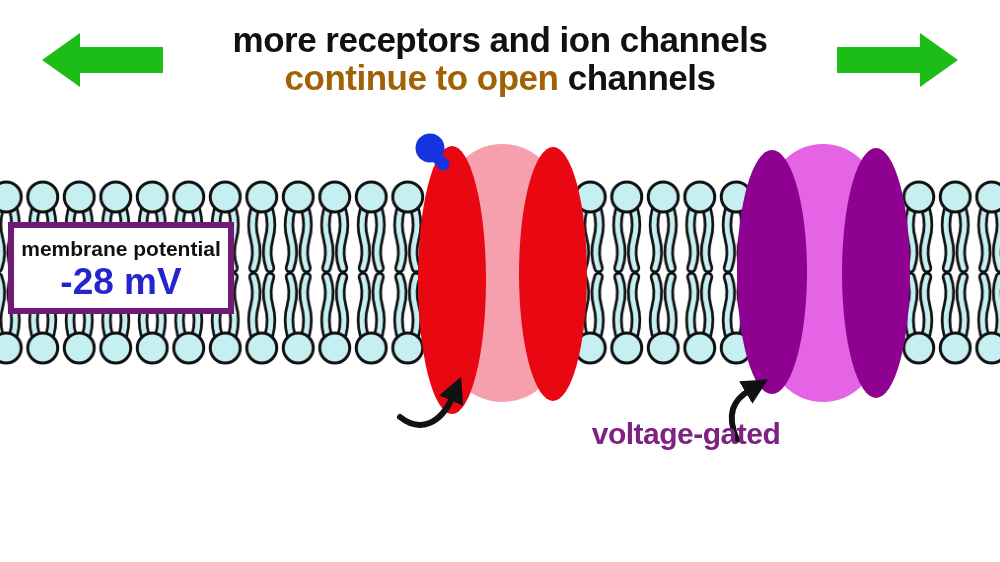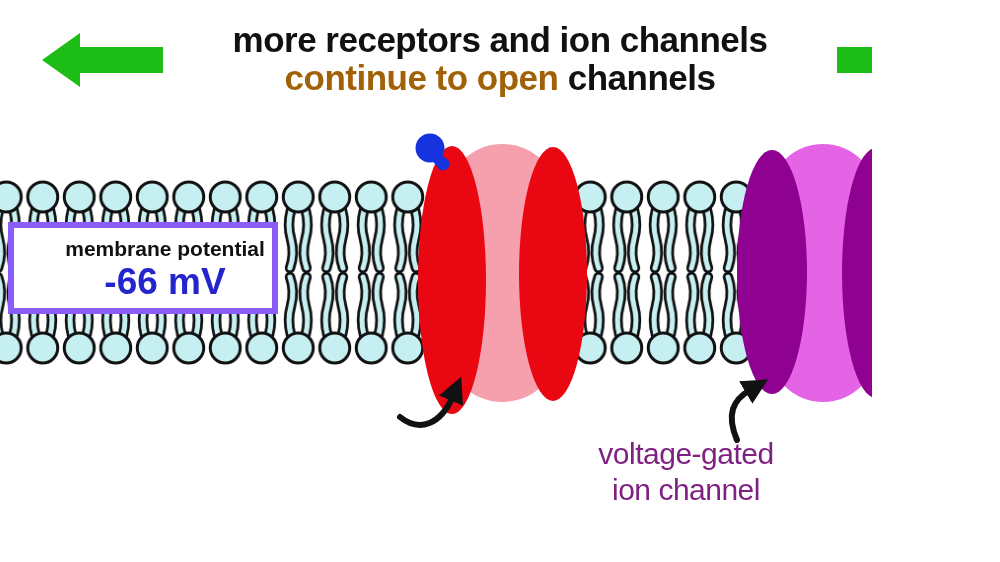--- a/index.html
+++ b/index.html
@@ -1,49 +1,49 @@
 <!DOCTYPE html>
 <html><head>
 <meta charset="utf-8">
 <style>
   html,body { margin:0; padding:0; background:#fff; }
   .stage {
-    position:relative; width:872px; height:562px; overflow:hidden;
+    position:relative; width:1000px; height:562px; overflow:hidden;
     background:#ffffff; font-family:"Liberation Sans", sans-serif;
   }
   .stage svg.scene { position:absolute; left:0; top:0; }
 
   
   .tail-outline { fill:none; stroke:#111; stroke-width:10.5; stroke-linecap:round; }
   .tail-fill    { fill:none; stroke:#c6eff2; stroke-width:5;  stroke-linecap:round; }
   .head         { fill:#c6eff2; stroke:#111; stroke-width:3; }
 
   .caption {
     position:absolute; left:0; top:21px; width:1000px;
     text-align:center; font-weight:bold; font-size:35px; line-height:38px;
     letter-spacing:-0.5px; color:#111;
   }
   .caption .hl { color:#1dbd17; }
 
   .potential-box {
     position:absolute; left:8px; top:222px; width:214px; height:80px;
-    background:#ffffff; border:6px solid #8b5cf6;
+    background:#ffffff; border:6px solid #701a75;
     display:flex; flex-direction:column; align-items:center; justify-content:center;
-    gap:3px; text-align:center;padding-left:44px;
+    gap:3px; text-align:center;
   }
   .potential-box .pb-title { font-weight:bold; font-size:21px; color:#111; letter-spacing:0; }
   .potential-box .pb-value { font-weight:bold; font-size:37px; line-height:36px; color:#2525cd; }
 
   .label-receptor {
     position:absolute; left:88px; top:389px; font-weight:bold; font-size:30px;
     color:#d31423; letter-spacing:-0.5px; white-space:nowrap;
   }
   .label-channel {
-    position:absolute; left:553px; top:436px; width:266px; text-align:center;
-    font-weight:normal; font-size:30px; line-height:36px; color:#7e2182; letter-spacing:-0.5px;
+    position:absolute; left:553px; top:416px; width:266px; text-align:center;
+    font-weight:bold; font-size:30px; line-height:36px; color:#7e2182; letter-spacing:-0.5px;
   }
 </style>
 </head>
 <body>
 
 <div class="stage">
 
   <svg class="scene" width="1000" height="562" viewBox="0 0 1000 562">
     <defs>
       <pattern id="lipid" patternUnits="userSpaceOnUse" x="-12" y="180" width="36.5" height="185">
@@ -95,22 +95,21 @@
   <div class="caption">
     <div>more receptors and ion channels</div>
     <div>
       <span class="hl" style="color: #a16207;">continue to open</span>
       <span>channels</span>
     </div>
   </div>
 
   <div class="potential-box">
     <div class="pb-title">membrane potential</div>
-    <div class="pb-value" style="color: rgb(37, 37, 205);">-66 mV</div>
+    <div class="pb-value" style="color: rgb(37, 37, 205);">-28 mV</div>
   </div>
 
 
   <div class="label-channel" style="color: rgb(126, 33, 130);">
     <div>voltage-gated</div>
-    <div>ion channel</div>
   </div>
 
 </div>
 
 </body></html>

